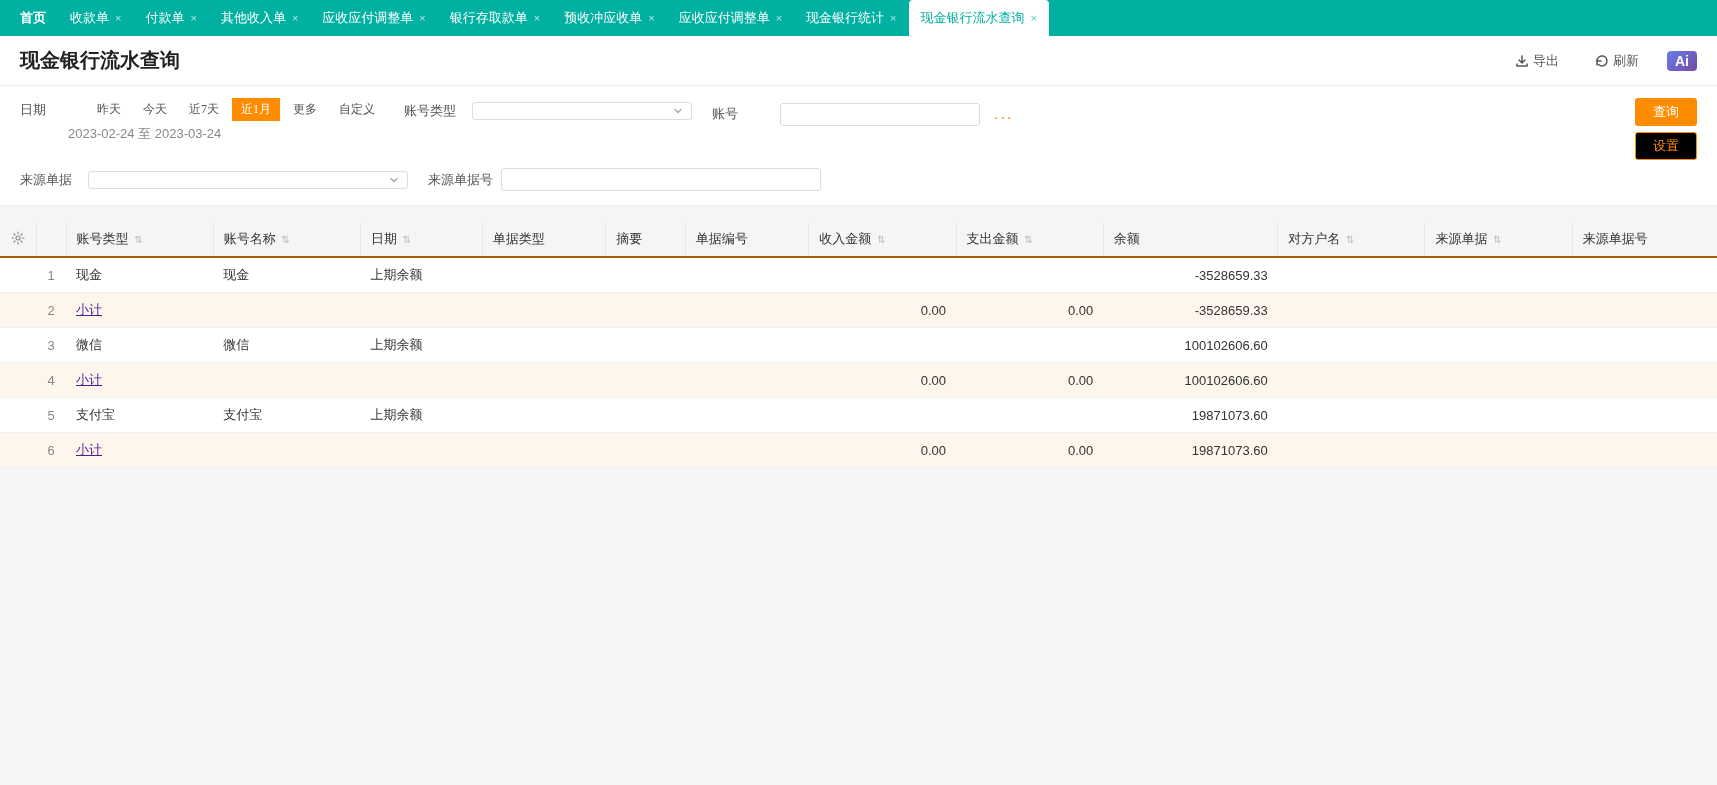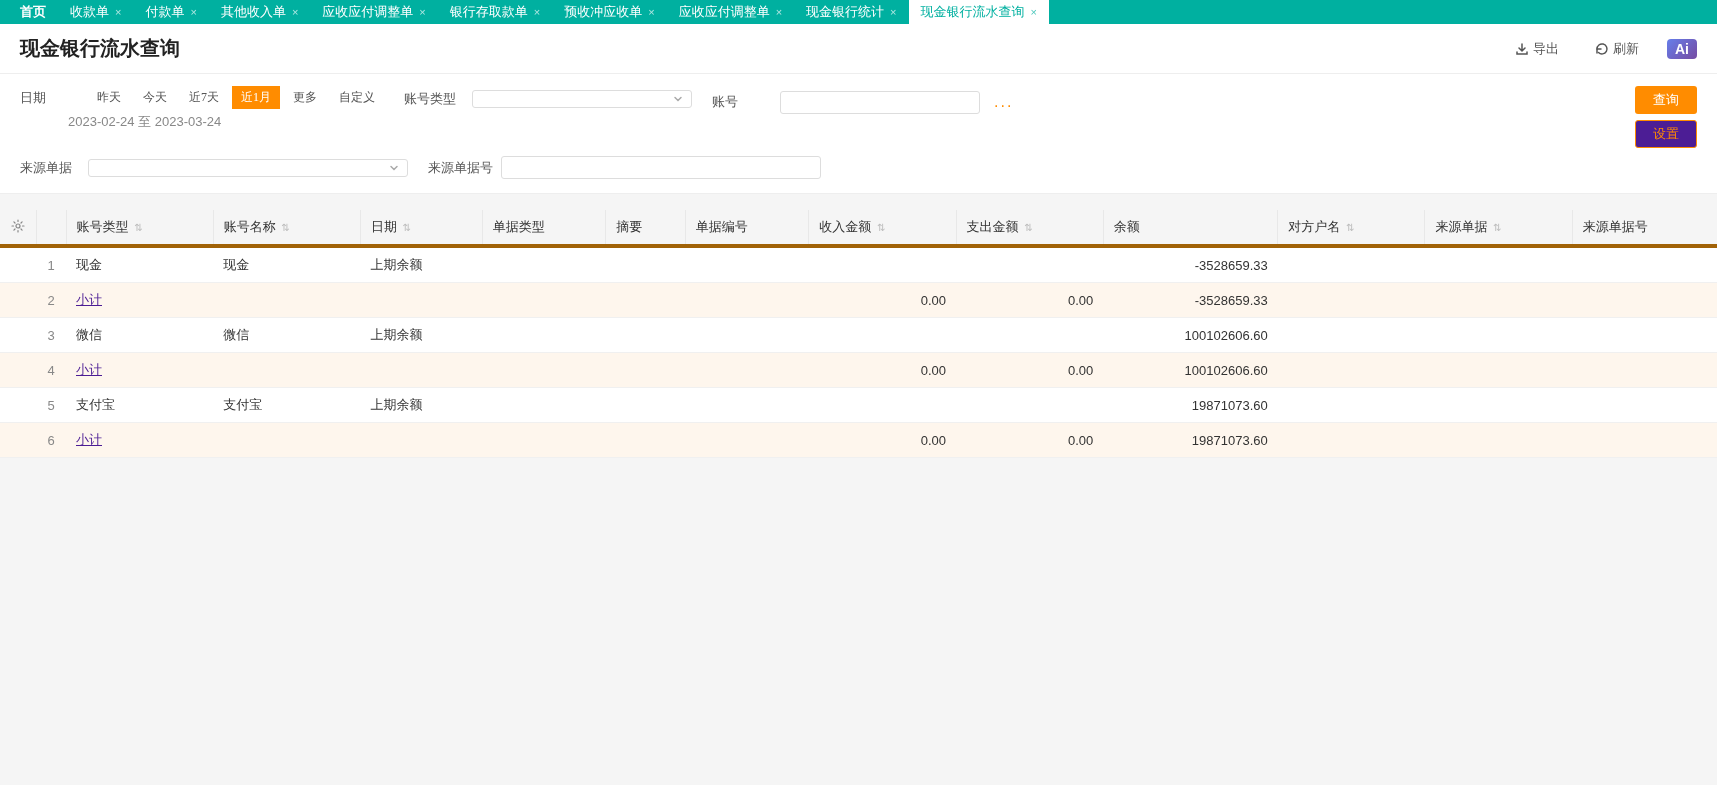--- a/index.html
+++ b/index.html
@@ -3,21 +3,21 @@
   <meta charset="utf-8">
   <style>
     * { box-sizing: border-box; margin: 0; padding: 0; }
     body { font-family: 'Microsoft YaHei', Arial, sans-serif; font-size: 13px; background: #f5f5f5; color: #333; }
 
     
     .top-nav {
       background: #00b0a0;
       display: flex;
       align-items: center;
-      height: 24px;
+      height: 36px;
       padding: 0 8px;
       overflow: hidden;
     }
     .nav-item {
       color: #fff;
       padding: 0 12px;
       height: 36px;
       line-height: 36px;
       cursor: pointer;
       white-space: nowrap;
@@ -141,21 +141,21 @@
     .query-btn {
       background: #ff8c00;
       color: #fff;
       border: none;
       border-radius: 3px;
       padding: 5px 18px;
       cursor: pointer;
       font-size: 13px;
     }
     .settings-btn {
-      background: #4c1d95;
+      background: #000000;
       color: #ff8c00;
       border: 1px solid #ff8c00;
       border-radius: 3px;
       padding: 4px 14px;
       cursor: pointer;
       font-size: 13px;
     }
 
     .collapse-bar {
       text-align: center;
@@ -175,21 +175,21 @@
       margin-top: 8px;
       overflow-x: auto;
     }
     table {
       width: 100%;
       border-collapse: collapse;
       font-size: 13px;
     }
     thead tr {
       background: #f5f5f5;
-      border-bottom: 4px solid #a16207;
+      border-bottom: 2px solid #a16207;
     }
     thead th {
       padding: 8px 10px;
       text-align: left;
       color: #333;
       font-weight: normal;
       white-space: nowrap;
       border-right: 1px solid #e8e8e8;
       cursor: pointer;
     }

